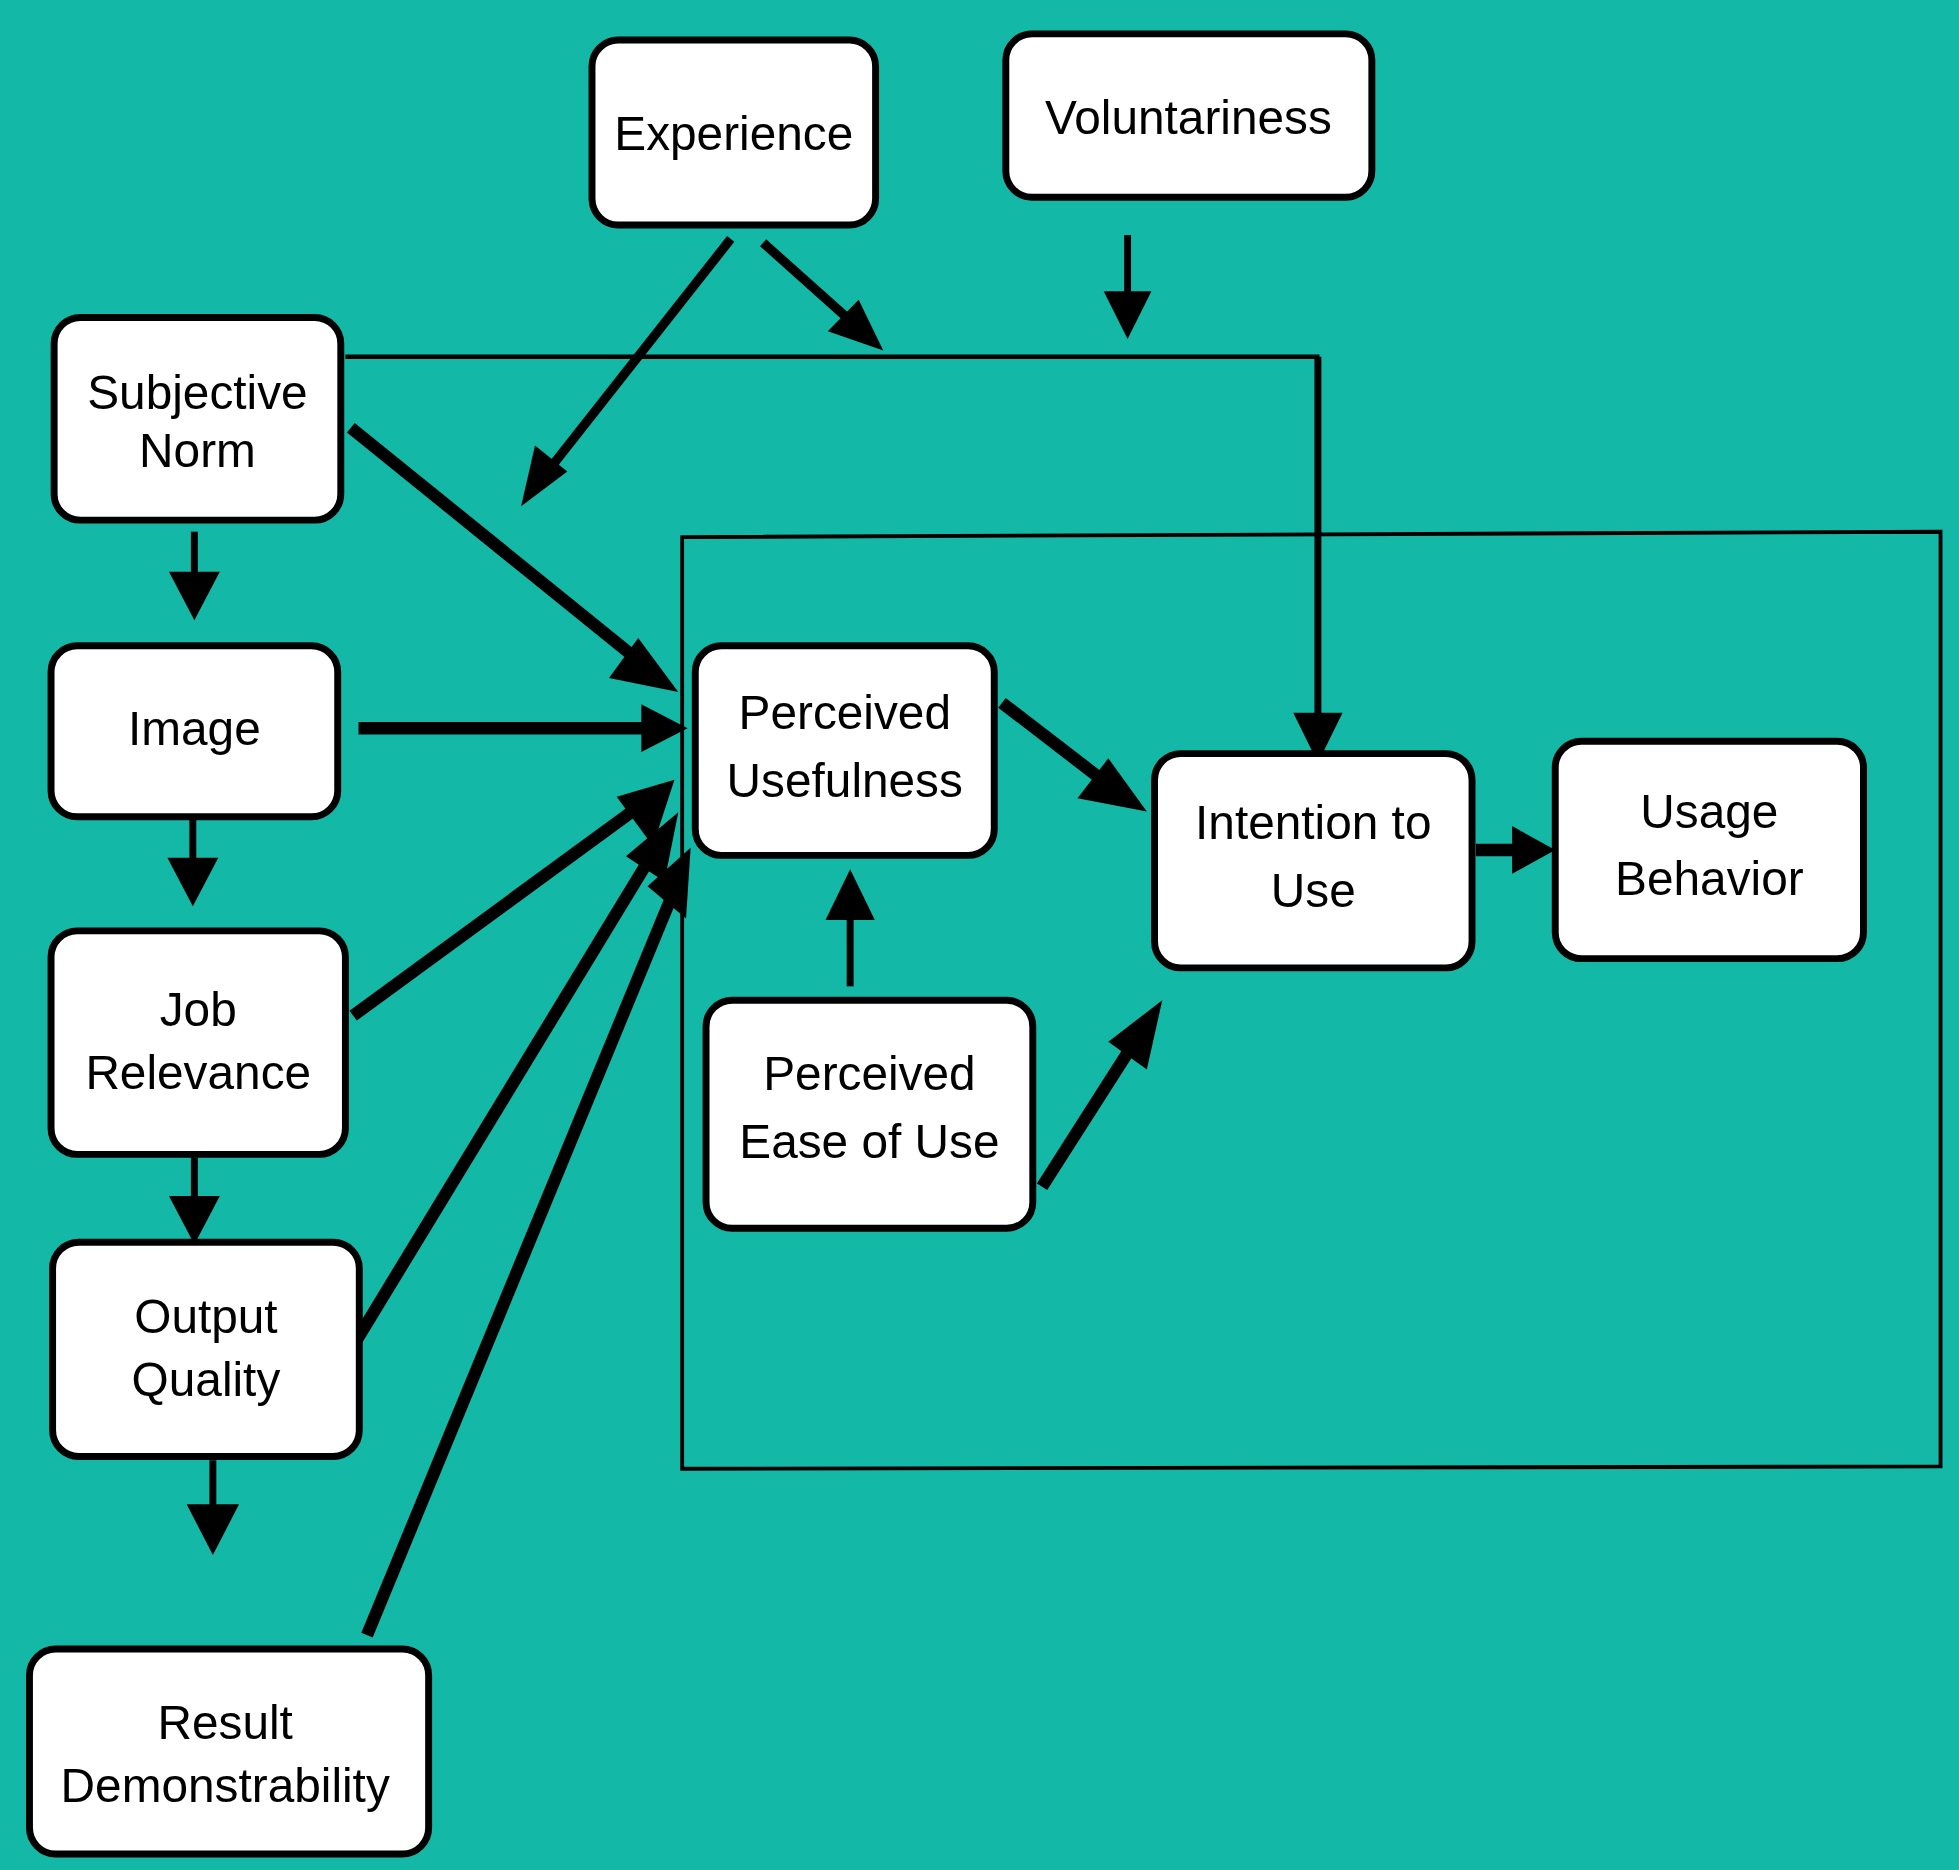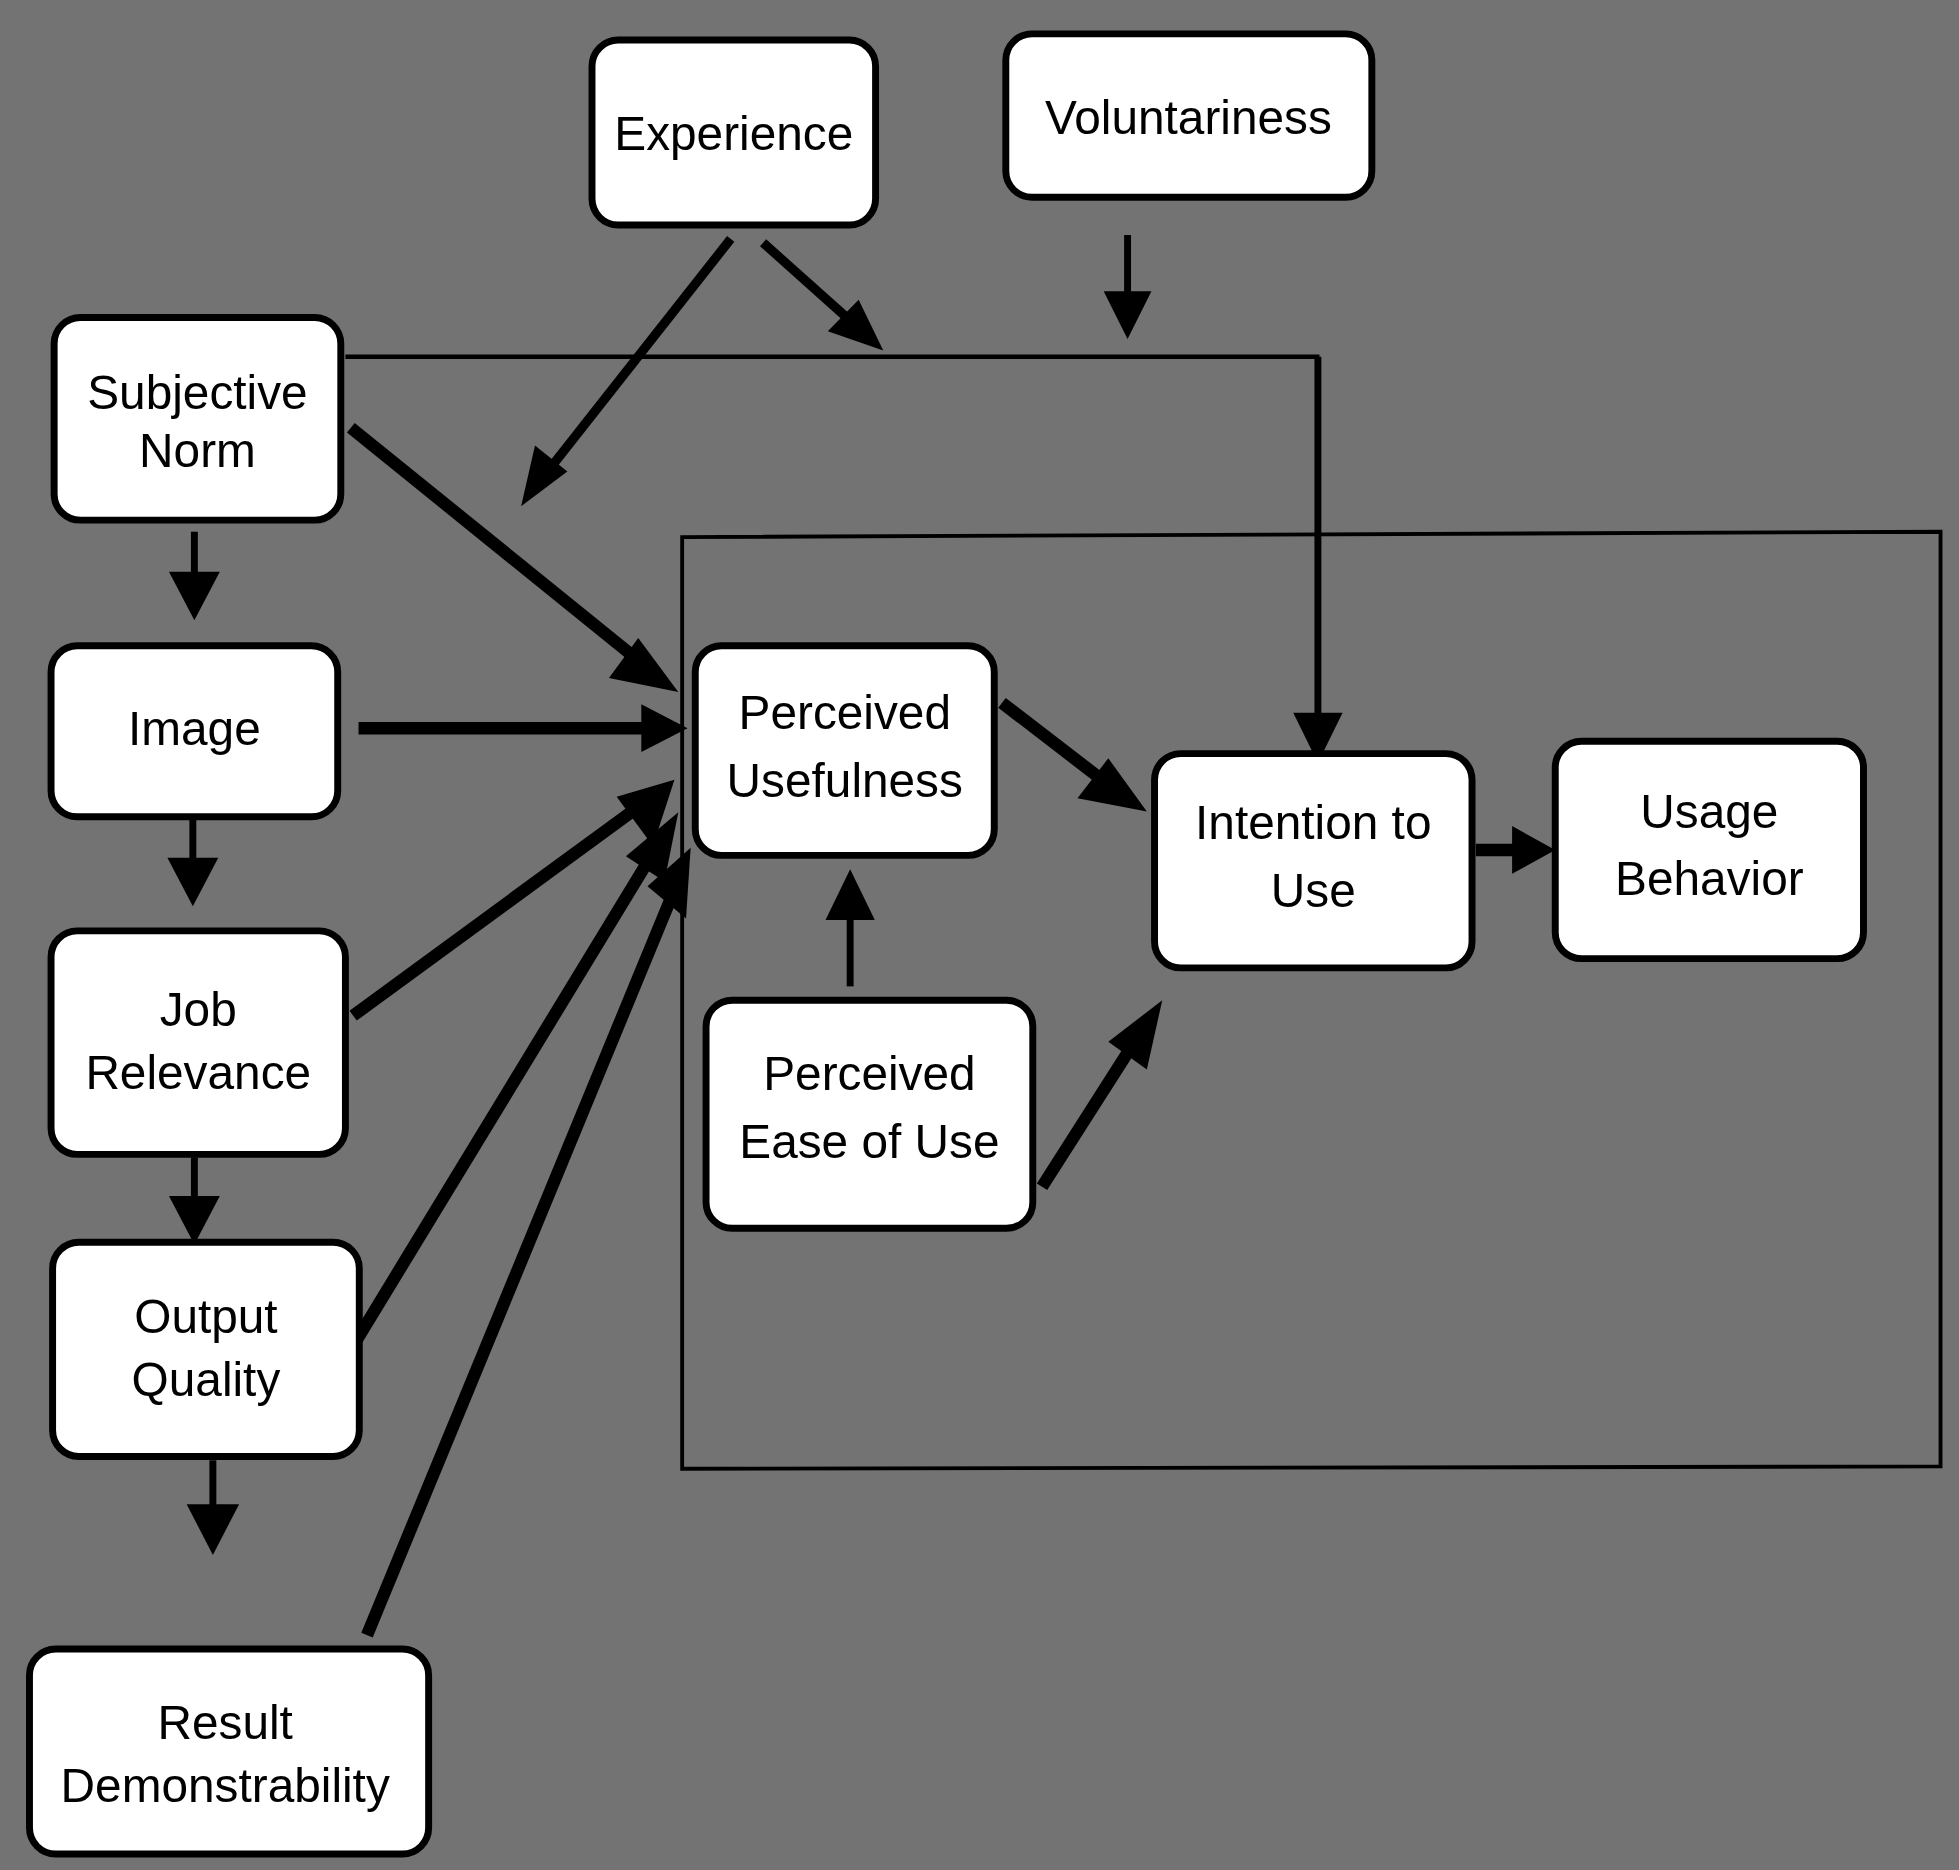--- a/index.html
+++ b/index.html
@@ -4,21 +4,21 @@
 <style>
   html, body {
     margin: 0;
     padding: 0;
     background: #ffffff;
   }
   #canvas {
     position: relative;
     width: 1960px;
     height: 1871px;
-    background: #737373;
+    background: #14b8a6;
     overflow: hidden;
   }
   svg#diagram {
     position: absolute;
     left: 0;
     top: 0;
     width: 1960px;
     height: 1871px;
     display: block;
   }

